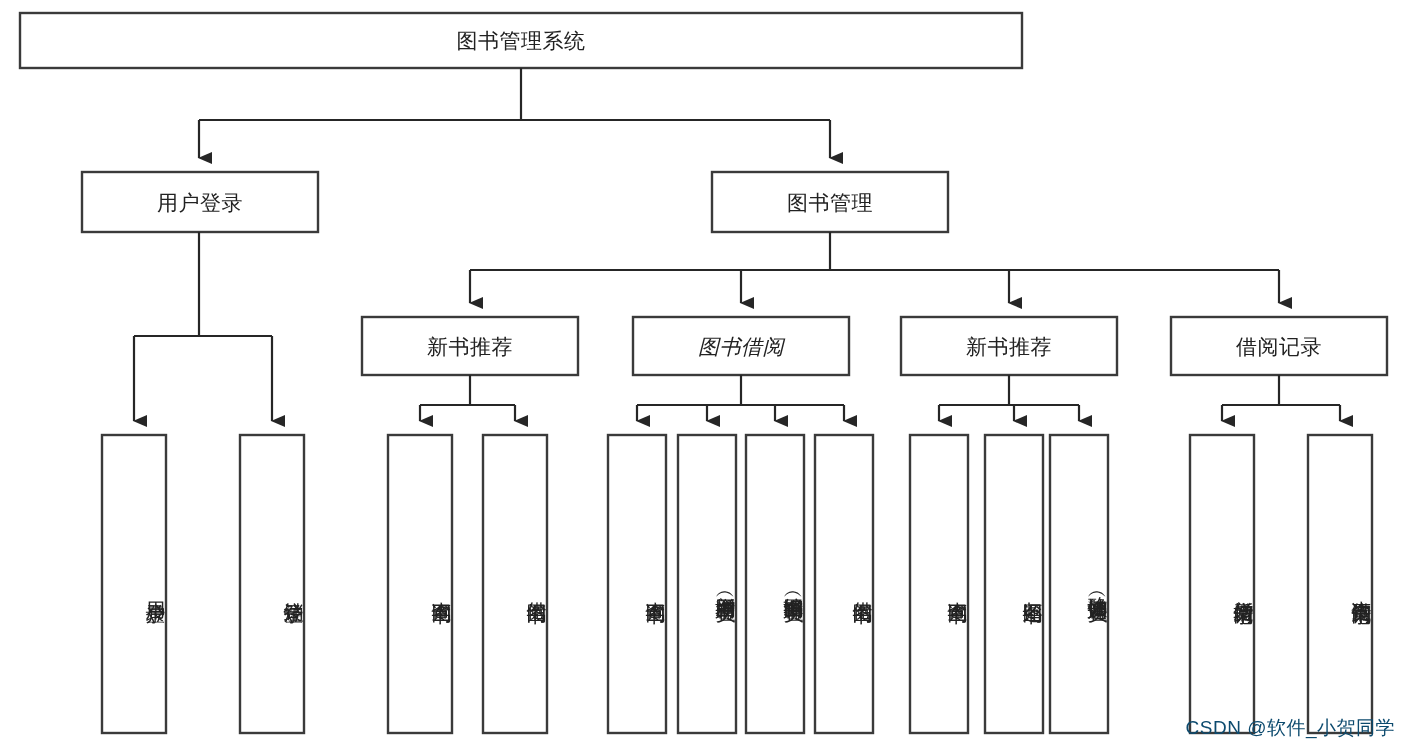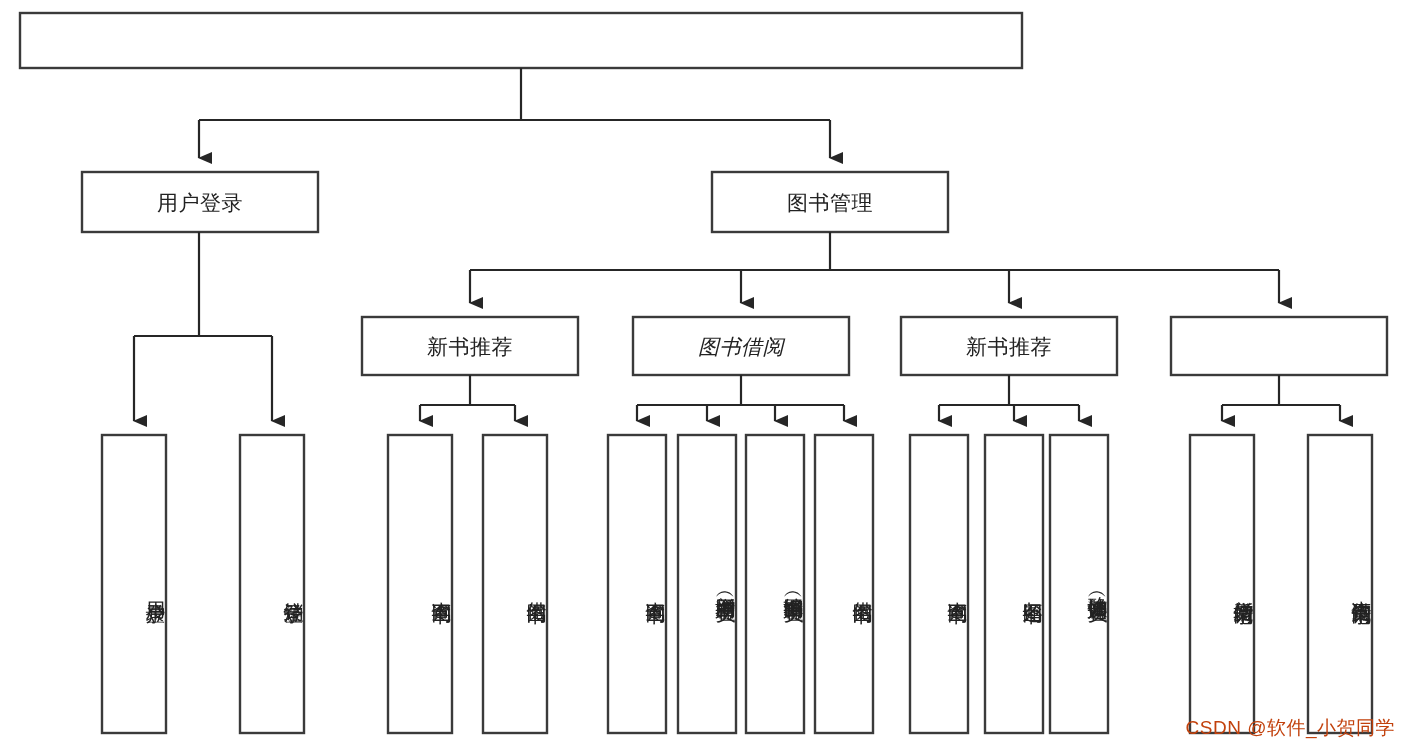--- a/index.html
+++ b/index.html
@@ -65,21 +65,21 @@
     display: flex;
     align-items: flex-start;
     justify-content: center;
     white-space: normal;
   }
   .watermark {
     position: absolute;
     right: 10px;
     bottom: 6px;
     font-size: 19px;
-    color: #c2410c;
+    color: #0c4a6e;
     letter-spacing: 0.5px;
     white-space: nowrap;
   }
 </style>
 </head>
 <body>
 
 <div id="canvas">
 
   <svg class="diagram" viewBox="0 0 1405 747">
@@ -151,27 +151,29 @@
     <path class="conn" marker-end="url(#arrow)" d="M939,405 L939,421"></path>
     <path class="conn" marker-end="url(#arrow)" d="M1014,405 L1014,421"></path>
     <path class="conn" marker-end="url(#arrow)" d="M1079,405 L1079,421"></path>
 
     <path class="conn" d="M1279,375 L1279,405"></path>
     <path class="conn" d="M1222,405 L1340,405"></path>
     <path class="conn" marker-end="url(#arrow)" d="M1222,405 L1222,421"></path>
     <path class="conn" marker-end="url(#arrow)" d="M1340,405 L1340,421"></path>
   </svg>
 
+  <div class="label label-h" style="left:20px; top:13px; width:1002px; height:55px;">图书管理系统</div>
 
   <div class="label label-h" style="left:82px; top:172px; width:236px; height:60px;">用户登录</div>
   <div class="label label-h" style="left:362px; top:317px; width:216px; height:58px;">新书推荐</div>
 
   <div class="label label-h" style="left:712px; top:172px; width:236px; height:60px;">图书管理</div>
   <div class="label label-h" style="left:633px; top:317px; width:216px; height:58px;font-style:italic;">图书借阅</div>
   <div class="label label-h" style="left:901px; top:317px; width:216px; height:58px;">新书推荐</div>
+  <div class="label label-h" style="left:1171px; top:317px; width:216px; height:58px;">借阅记录</div>
 
   <div class="label label-v" style="left:102px; top:498px; width:64px; height:180px;">用户登录</div>
   <div class="label label-v" style="left:240px; top:498px; width:64px; height:180px;">注销登录</div>
 
   <div class="label label-v" style="left:388px; top:498px; width:64px; height:180px;">查询图书</div>
   <div class="label label-v" style="left:483px; top:498px; width:64px; height:180px;">借阅图书</div>
 
   <div class="label label-v" style="left:608px; top:498px; width:58px; height:180px;">查询图书</div>
   <div class="label label-v" style="left:678px; top:443px; width:58px; height:285px;">新增图书（管理员）</div>
   <div class="label label-v" style="left:746px; top:443px; width:58px; height:285px;">编辑图书（管理员）</div>

